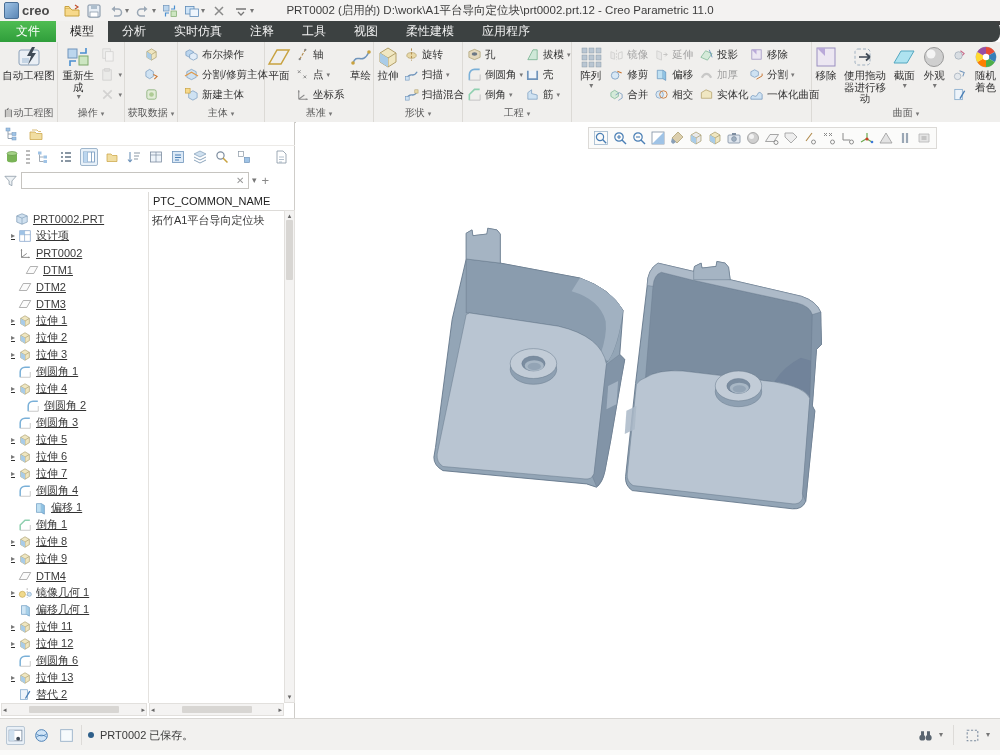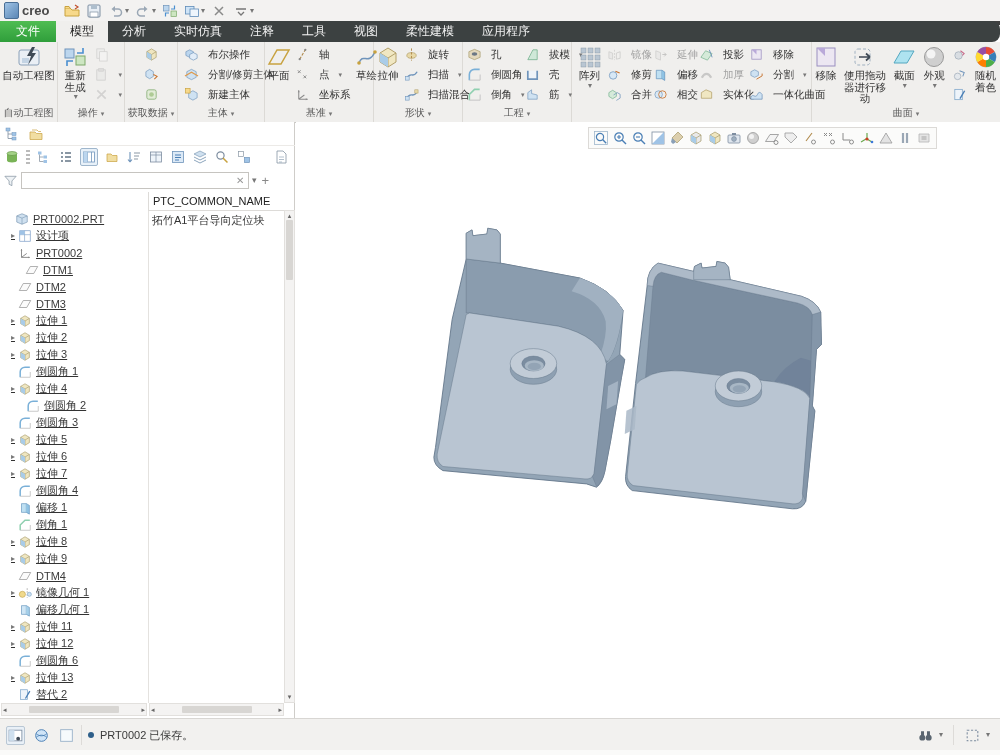--- a/index.html
+++ b/index.html
@@ -29,21 +29,21 @@
 
   
   #ribbon{left:0;top:42px;width:1000px;height:80px;background:#f0efed;border-bottom:1px solid #c9c7c4;display:flex;}
   .rgroup{height:80px;border-right:1px solid #dcdad6;display:flex;flex-direction:column;box-sizing:border-box;flex:0 0 auto;}
   .rbody{height:63px;display:flex;align-items:flex-start;padding-top:2px;box-sizing:border-box;}
   .rlabel{height:16px;text-align:center;font-size:10px;color:#5a5a5a;line-height:15px;white-space:nowrap;}
   .rlabel .cap::after{content:"▾";font-size:7px;color:#777;margin-left:3px;}
   .bigbtn{display:flex;flex-direction:column;align-items:center;text-align:center;font-size:10.5px;line-height:11.5px;color:#333;padding:1px 2px;}
   .bigbtn .ico{width:24px;height:24px;margin-bottom:1px;}
   .smcol{display:flex;flex-direction:column;justify-content:flex-start;gap:1px;padding-top:1px;}
-  .smbtn{height:19px;display:flex;align-items:center;gap:9px;font-size:10.5px;color:#333;white-space:nowrap;padding:0 2px;}
+  .smbtn{height:19px;display:flex;align-items:center;gap:3px;font-size:10.5px;color:#333;white-space:nowrap;padding:0 2px;}
   .smbtn .ico{width:15px;height:15px;flex:0 0 auto;}
   .smbtn.hascaret::after{content:"▾";font-size:7px;color:#777;}
   .dis{color:#a3a3a3;}
   .dis svg{opacity:.4;filter:grayscale(1);}
 
   
   #navigator{left:0;top:122px;width:295px;height:596px;background:#fff;border-right:1px solid #cfcdc9;box-sizing:border-box;}
   #nav-r1{left:0;top:0;width:295px;height:24px;border-bottom:1px solid #eceae7;display:flex;align-items:center;gap:8px;padding-left:4px;box-sizing:border-box;}
   #nav-r2{left:0;top:24px;width:295px;height:22px;display:flex;align-items:center;gap:6px;padding-left:4px;box-sizing:border-box;}
   #nav-r2 .ico, #nav-r1 .ico{width:16px;height:16px;}
@@ -159,20 +159,21 @@
       </span>
       <span class="qbtn">
         <span class="ico">
           <svg viewBox="0 0 16 16">
             <path d="M3 6h10M5 9l3 3 3-3" fill="none" stroke="#777" stroke-width="1.3"></path>
           </svg>
         </span>
         <span class="caret9">▾</span>
       </span>
     </div>
+  <div id="win-title" class="abs">PRT0002 (启用的) D:\work\A1平台导向定位块\prt0002.prt.12 - Creo Parametric 11.0</div>
 </div>
 
 <div id="tabbar" class="abs">
     <div class="tab file">文件</div>
     <div class="tab active">模型</div>
     <div class="tab">分析</div>
     <div class="tab">实时仿真</div>
     <div class="tab">注释</div>
     <div class="tab">工具</div>
     <div class="tab">视图</div>
@@ -976,21 +977,21 @@
       <div class="trow" style="padding-left: 8px;">
         <span class="arrow"></span>
         <span class="ico">
           <svg viewBox="0 0 16 16">
             <path d="M2.5 14V8a5.5 5.5 0 0 1 5.5-5.5h5.5" fill="none" stroke="#7ab0d8" stroke-width="1.7"></path>
             <path d="M2.5 14H14V8" fill="none" stroke="#c2c2c2" stroke-width="1"></path>
           </svg>
         </span>
         <span>倒圆角 4</span>
       </div>
-      <div class="trow" style="padding-left: 8px;">
+      <div class="trow" style="padding-left: 23px;">
         <span class="arrow"></span>
         <span class="ico">
           <svg viewBox="0 0 16 16">
             <path d="M4 3h5.5v10H4z" fill="#bfe0f2" stroke="#5b8db8" stroke-width=".7"></path>
             <path d="M9.5 3l3.5 2v10l-3.5-2" fill="#8fc3e4" stroke="#5b8db8" stroke-width=".7"></path>
           </svg>
         </span>
         <span>偏移 1</span>
       </div>
       <div class="trow" style="padding-left: 8px;">

